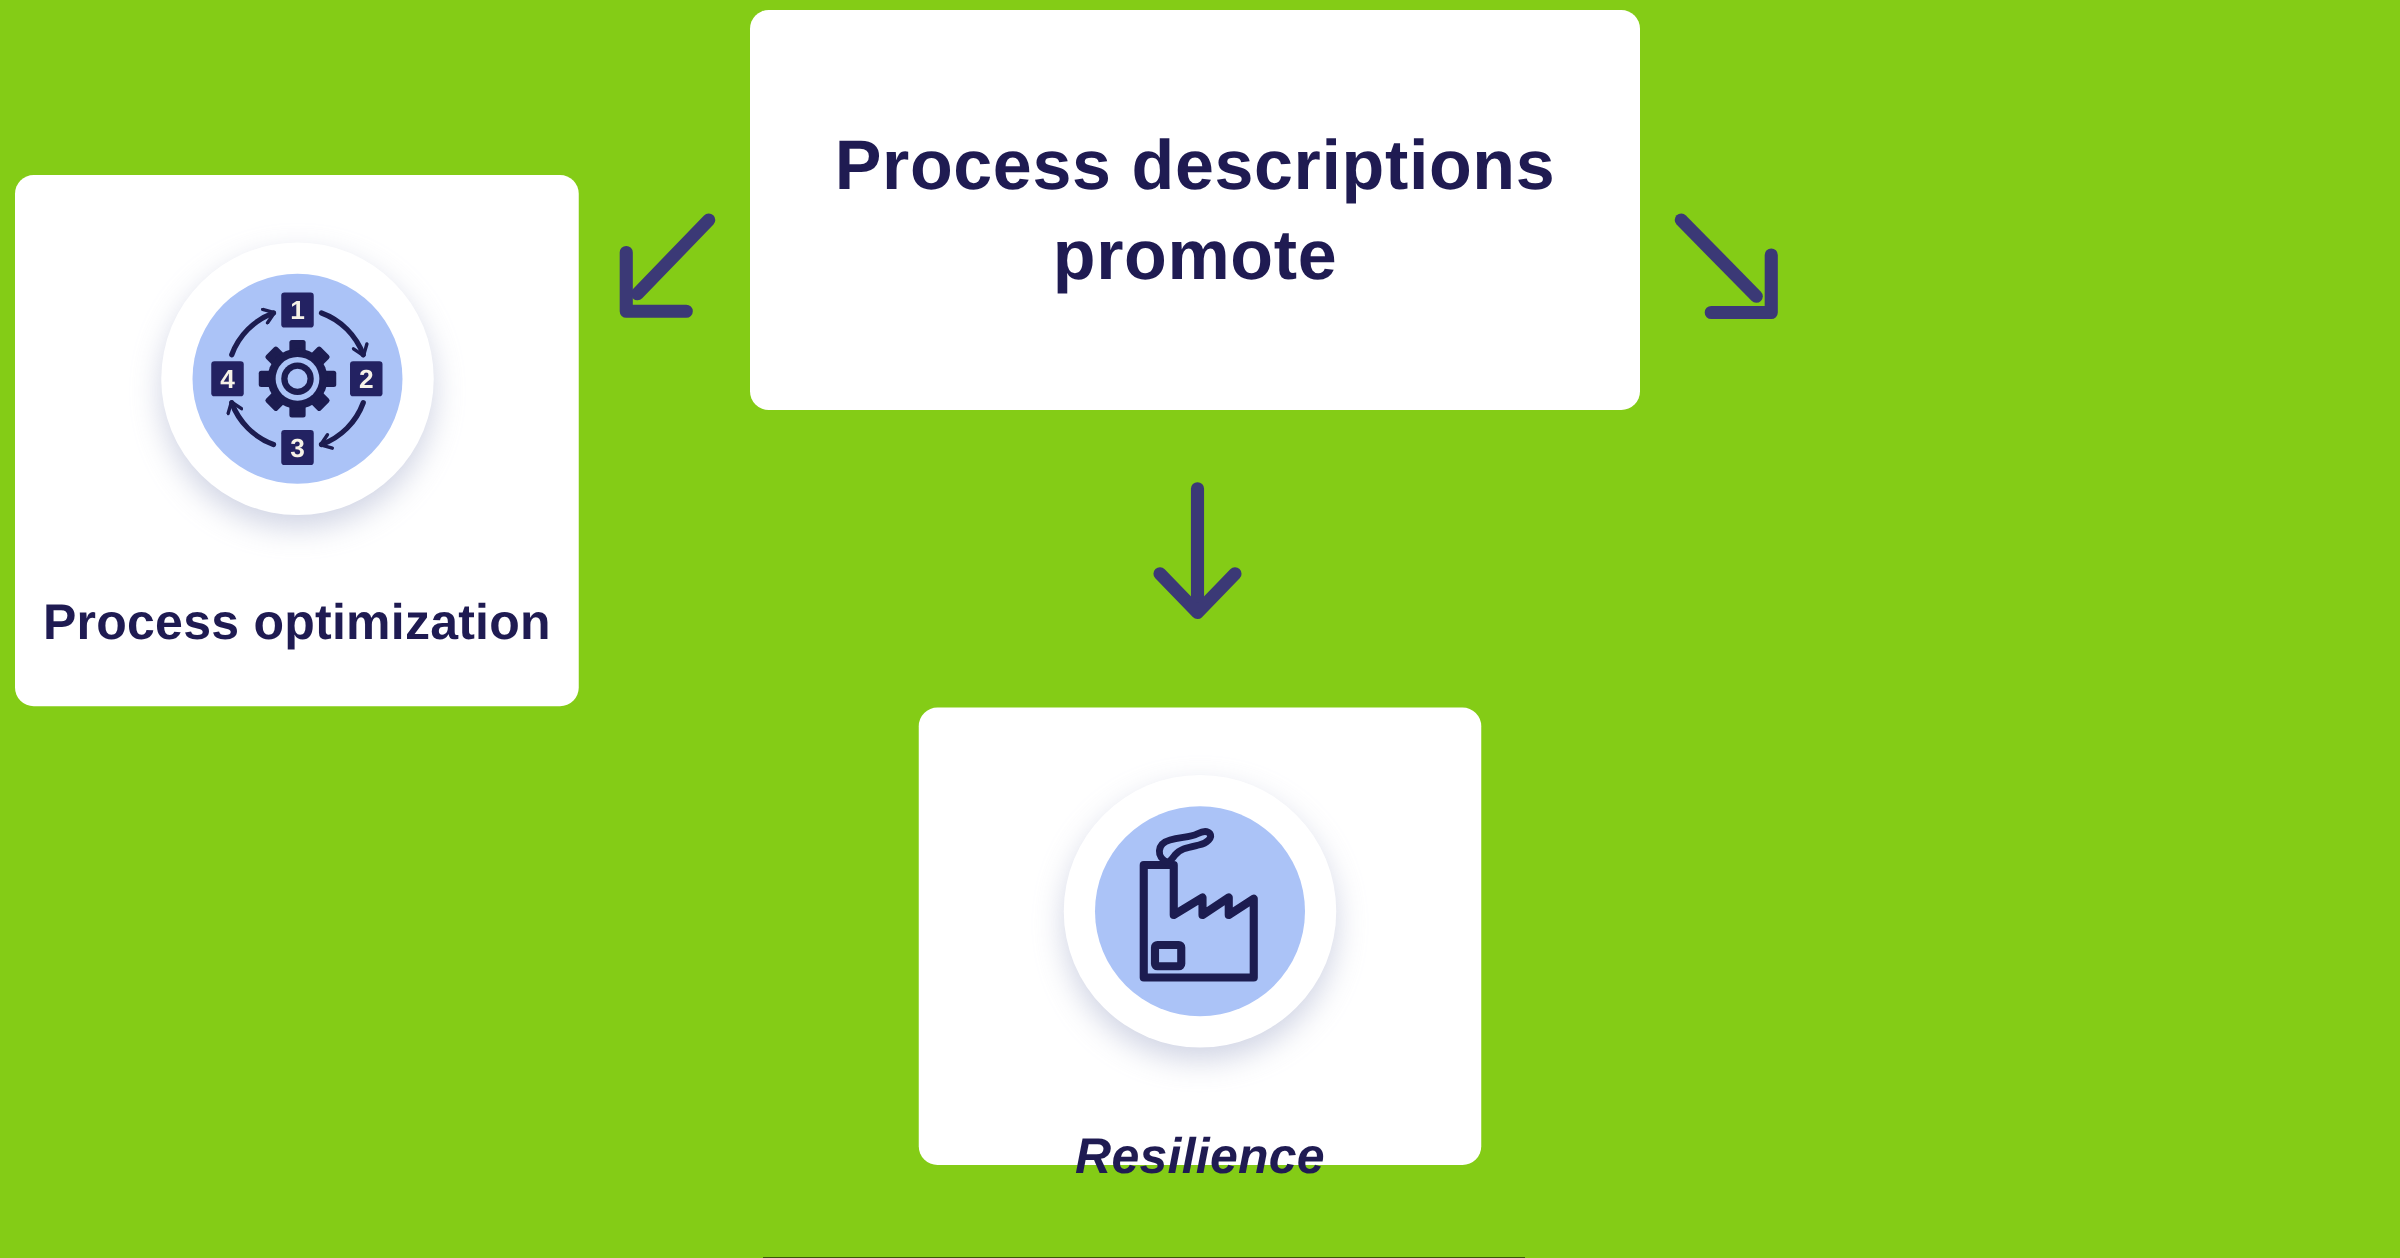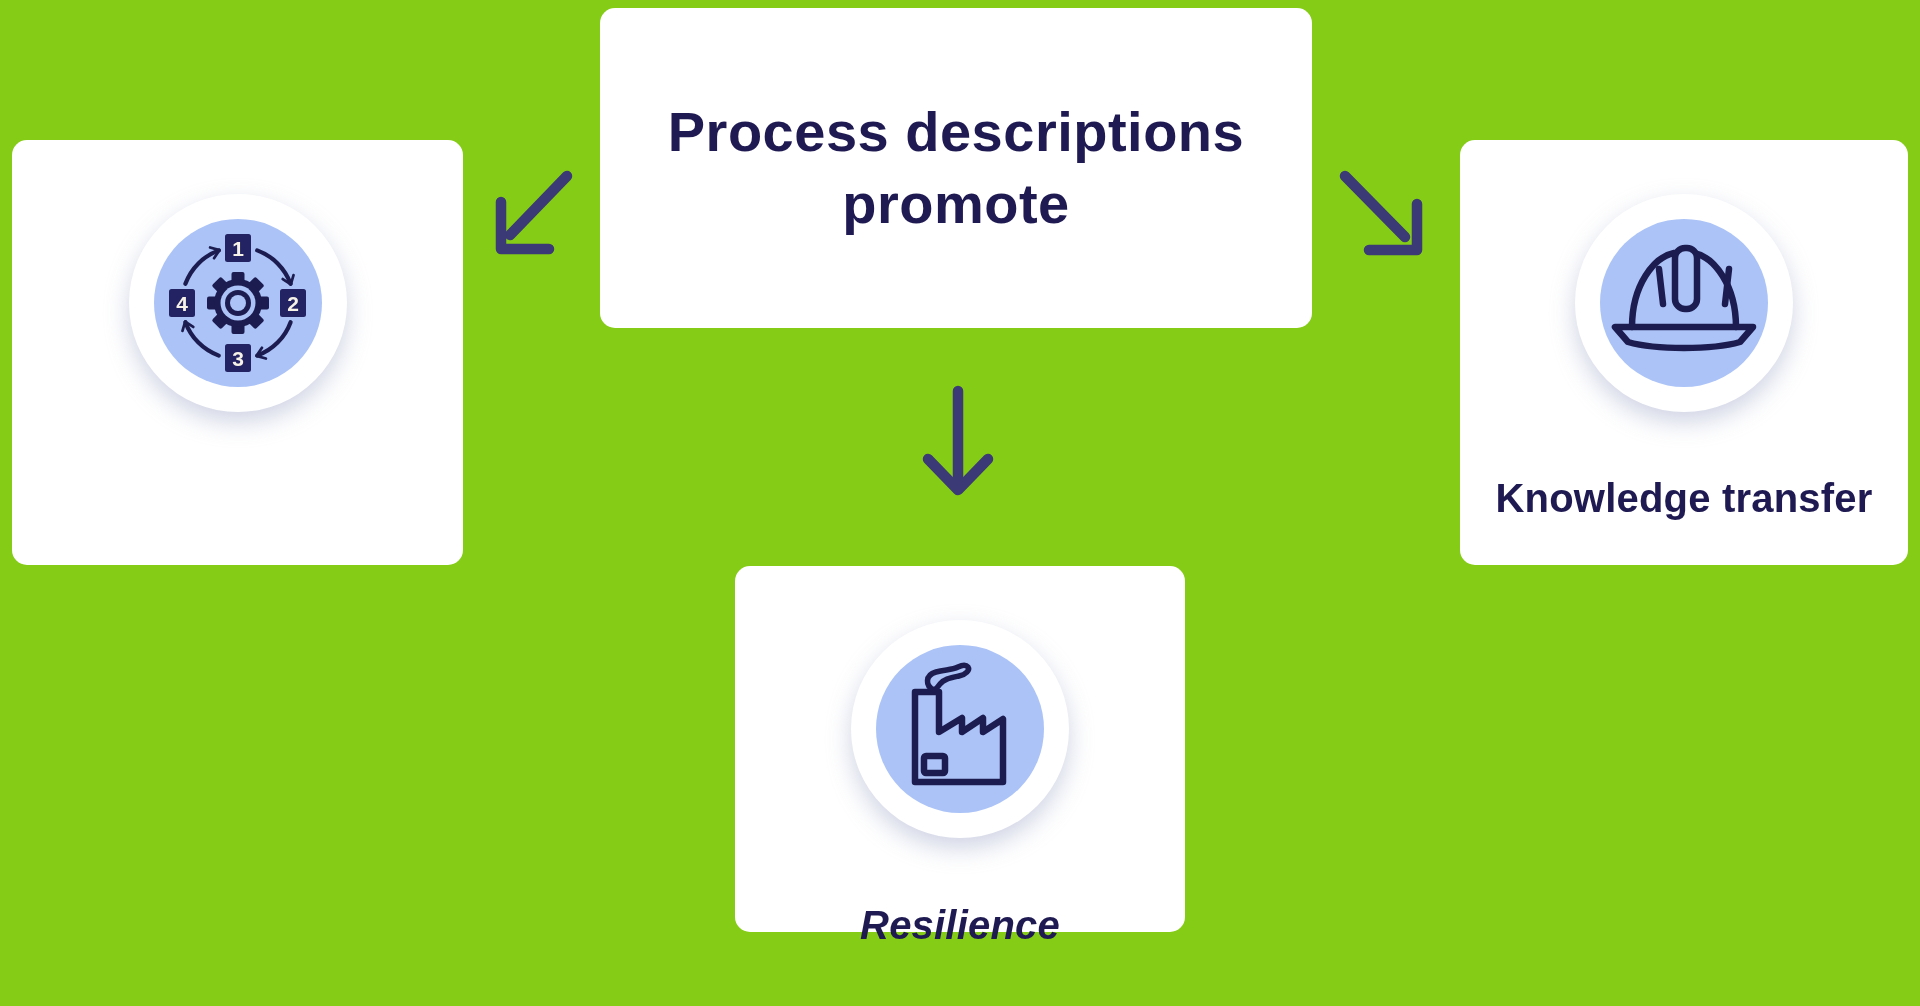--- a/index.html
+++ b/index.html
@@ -109,42 +109,23 @@
             <g fill="#f6f2e7" font-family="Liberation Sans, DejaVu Sans, sans-serif" font-size="21" font-weight="bold" text-anchor="middle">
               <text x="84" y="36.5">1</text>
               <text x="139" y="91.5">2</text>
               <text x="84" y="146.5">3</text>
               <text x="28" y="91.5">4</text>
             </g>
           </g>
         </svg>
       </div>
     </div>
+    <div class="card-label">Process optimization</div>
   </div>
 
-  <div class="card card-right">
-    <div class="icon-ring">
-      <div class="icon-blue">
-        <svg width="168" height="168" viewBox="0 0 168 168" xmlns="http://www.w3.org/2000/svg">
-          <g fill="none" stroke="#1c1c50" stroke-width="6.5" stroke-linecap="round" stroke-linejoin="round">
-
-            <path d="M 32 108 C 32 66 54 38 74 34 L 94 34 C 114 38 136 66 136 108"></path>
-
-            <path d="M 59 50 L 63 85"></path>
-            <path d="M 129 50 L 125 85"></path>
-
-            <path d="M 15 108 L 153 108 L 140 123 C 112 131 56 131 28 123 Z"></path>
-
-            <rect x="75" y="29" width="22" height="61" rx="10" fill="#abc3f7"></rect>
-          </g>
-        </svg>
-      </div>
-    </div>
-    <div class="card-label">Knowledge transfer</div>
-  </div>
 
   <div class="card card-bottom">
     <div class="icon-ring">
       <div class="icon-blue">
         <svg width="168" height="168" viewBox="0 0 168 168" xmlns="http://www.w3.org/2000/svg">
           <g fill="none" stroke="#1c1c50" stroke-linecap="round" stroke-linejoin="round">
 
             <path stroke-width="6.5" d="M 39 137 L 39 47 L 63 47 L 63 87 L 86 73 L 86 87 L 107 73 L 107 87 L 127 74 L 127 137 Z"></path>
 
             <rect x="48" y="111" width="21" height="17" rx="2" stroke-width="6.5"></rect>

